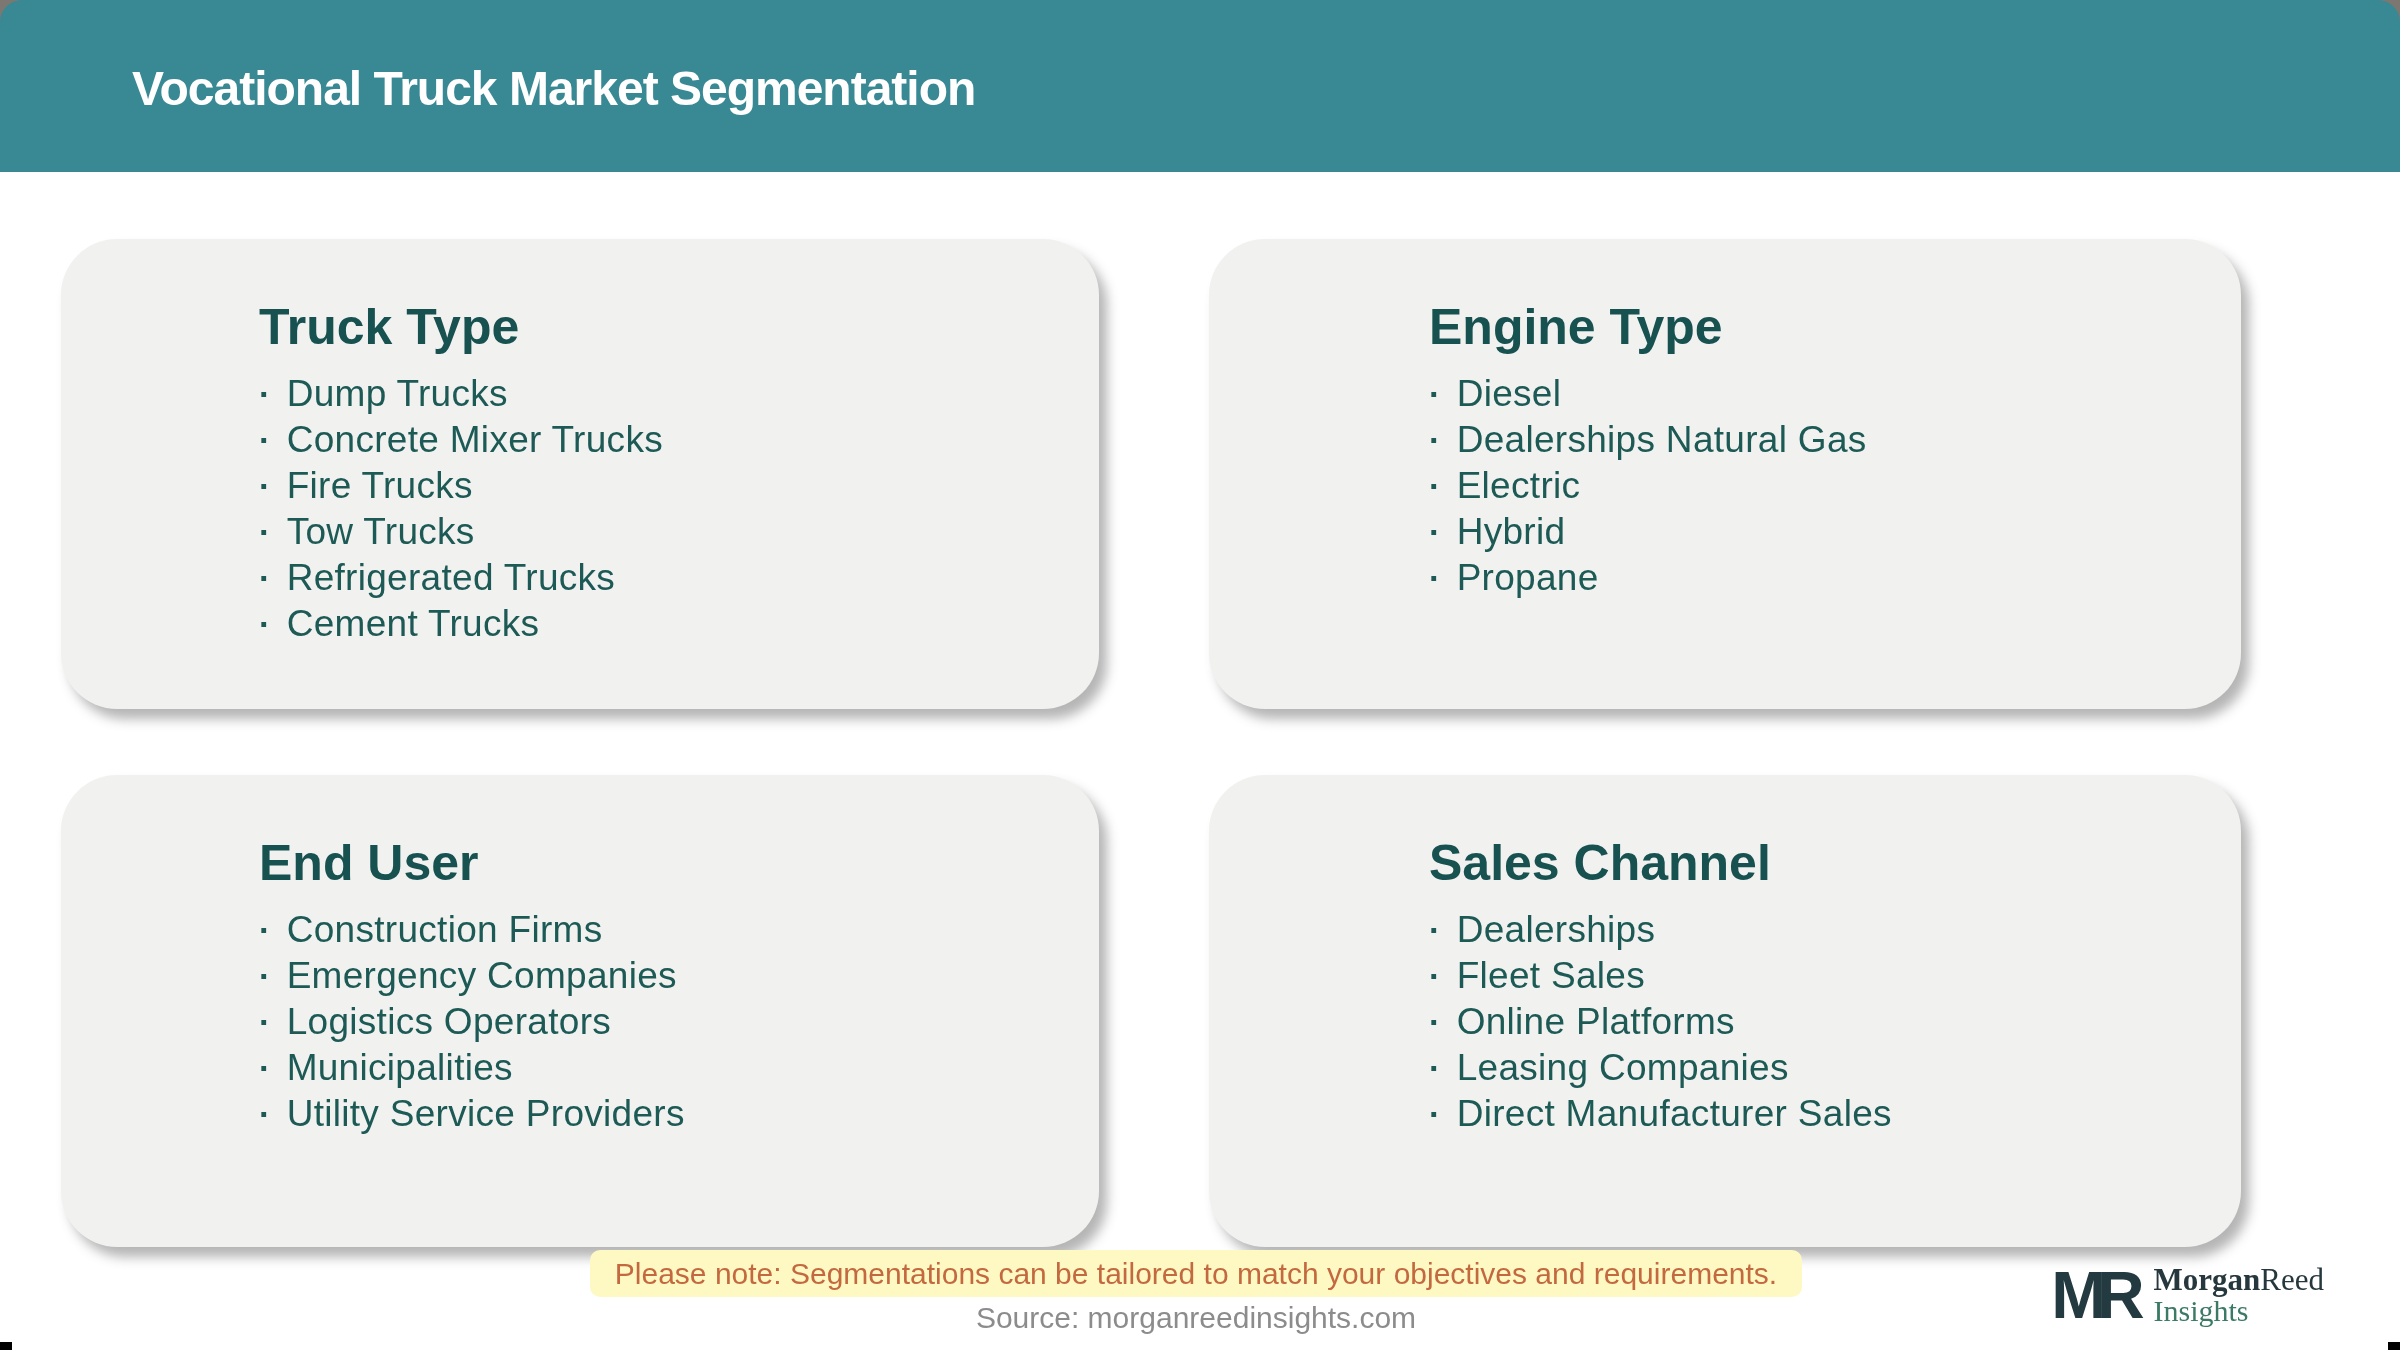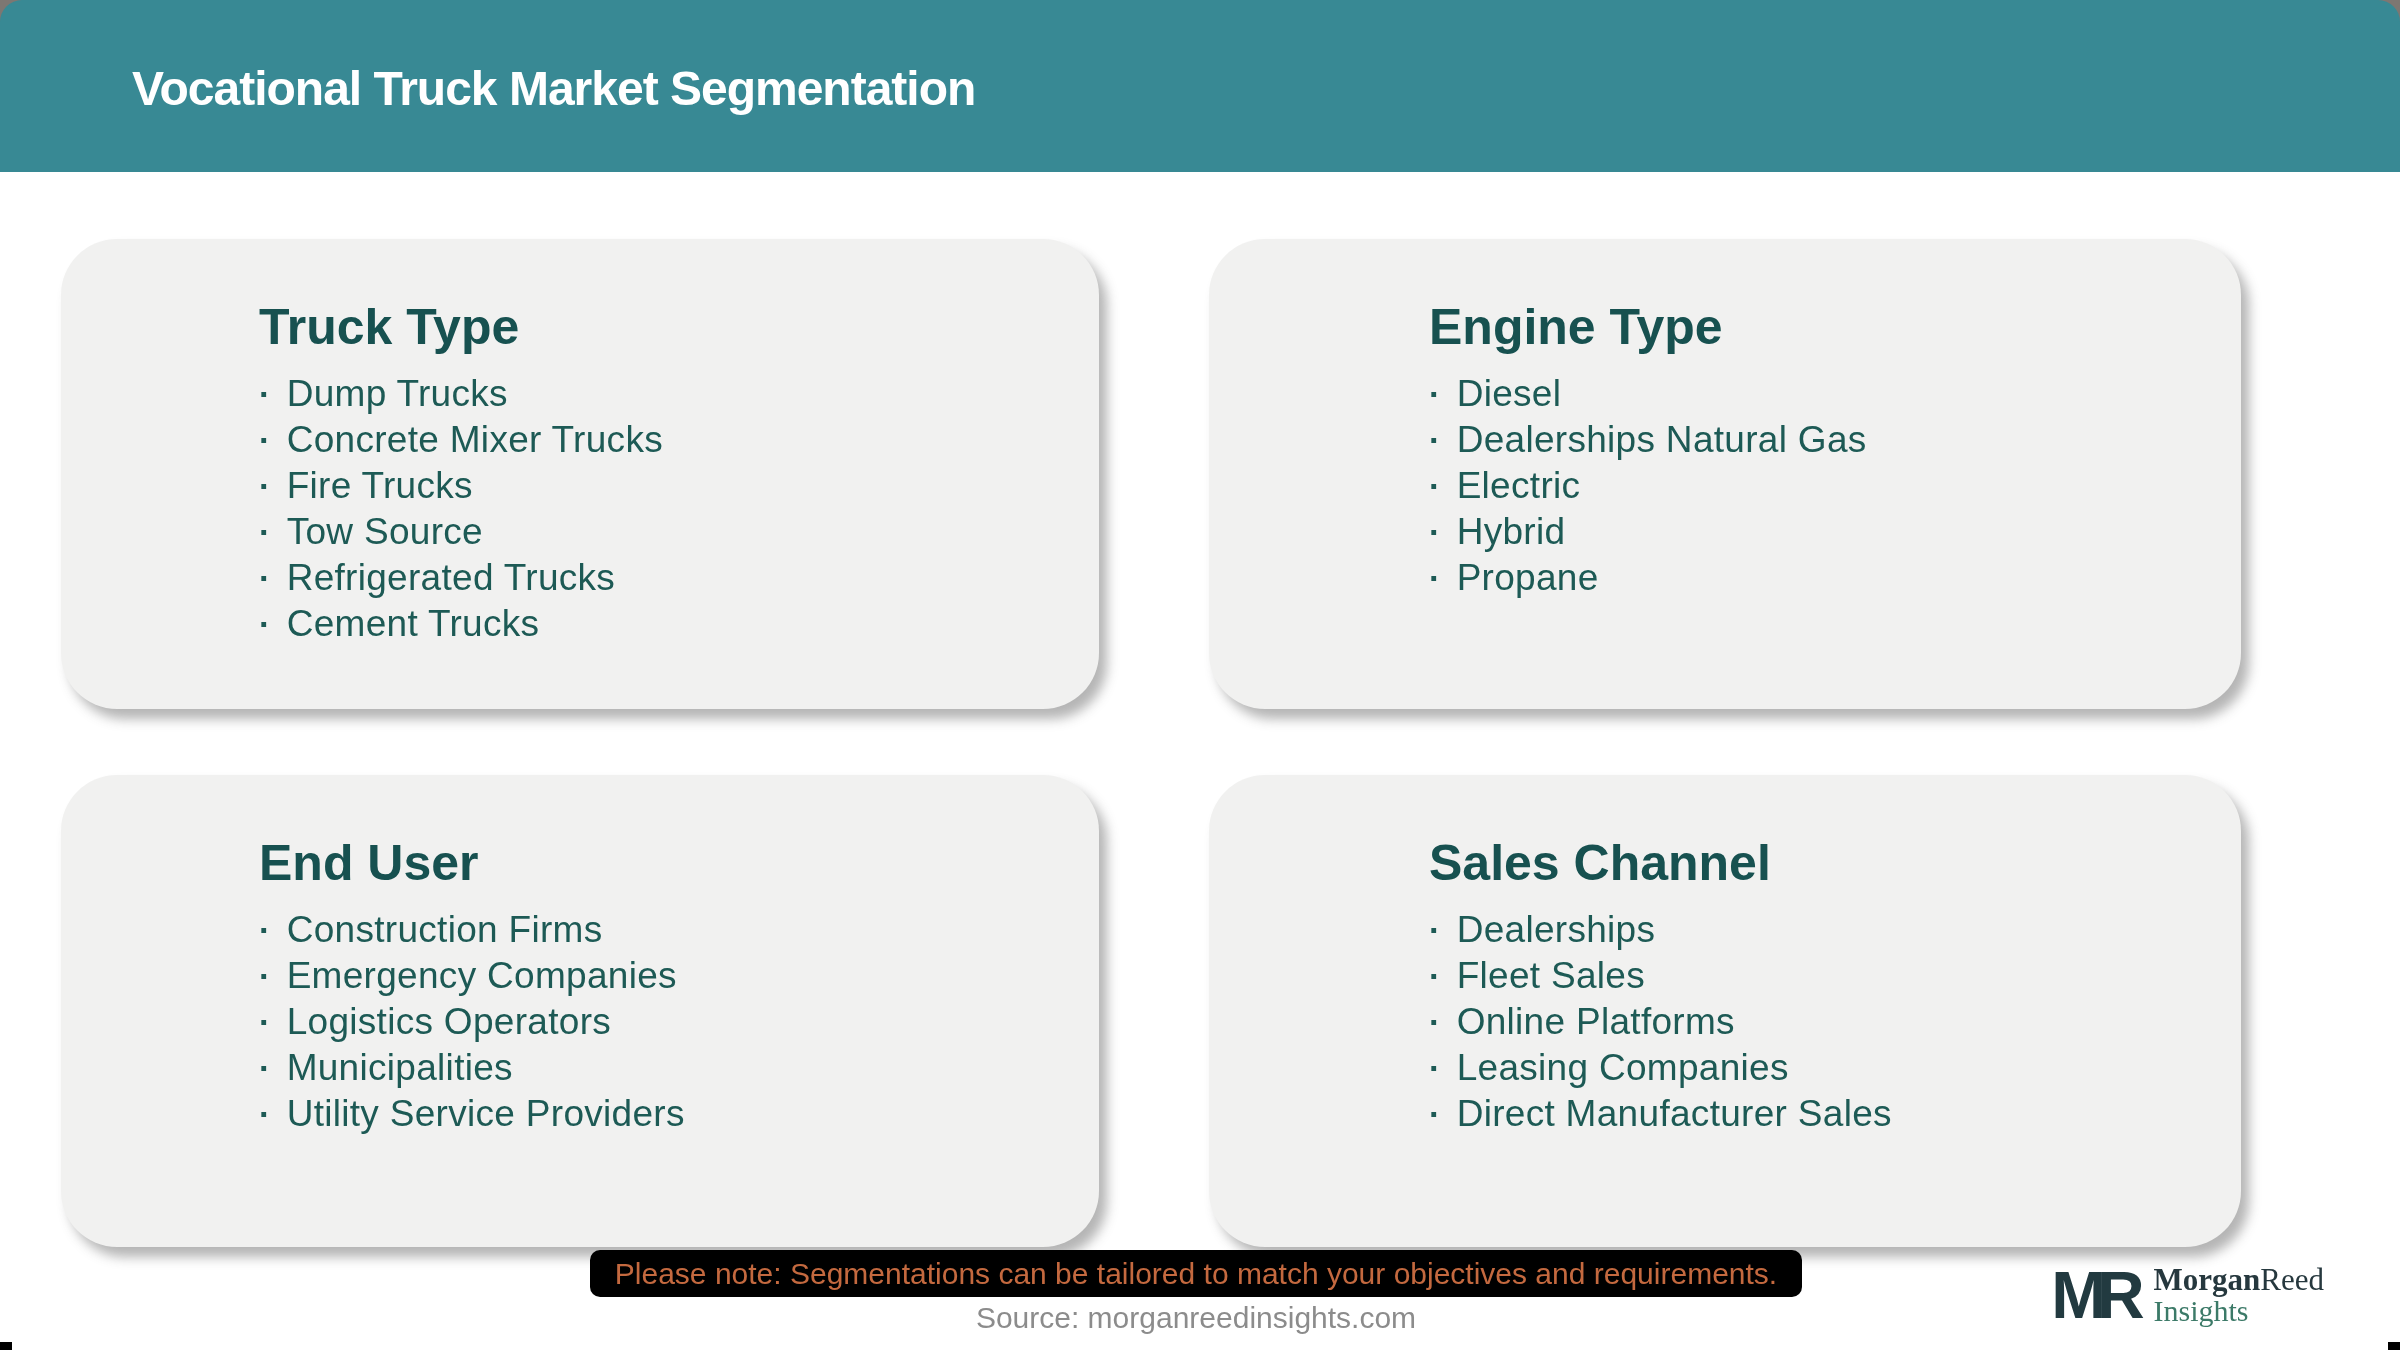--- a/index.html
+++ b/index.html
@@ -73,21 +73,21 @@
     font-weight: 700;
     margin-right: 16px;
     font-size: 34px;
   }
 
   
   .note-bar {
     position: absolute;
     left: 590px; top: 1250px;
     width: 1212px; height: 47px;
-    background: #000000;
+    background: #fef9c3;
     border-radius: 10px;
     display: flex;
     align-items: center;
     justify-content: center;
   }
   .note-text {
     color: #c4693f;
     font-size: 30px;
   }
   .source-line {
@@ -160,21 +160,21 @@
         <li>
           <span class="bullet">·</span>
           <span>Concrete Mixer Trucks</span>
         </li>
         <li>
           <span class="bullet">·</span>
           <span>Fire Trucks</span>
         </li>
         <li>
           <span class="bullet">·</span>
-          <span>Tow Source</span>
+          <span>Tow Trucks</span>
         </li>
         <li>
           <span class="bullet">·</span>
           <span>Refrigerated Trucks</span>
         </li>
         <li>
           <span class="bullet">·</span>
           <span>Cement Trucks</span>
         </li>
       </ul>

